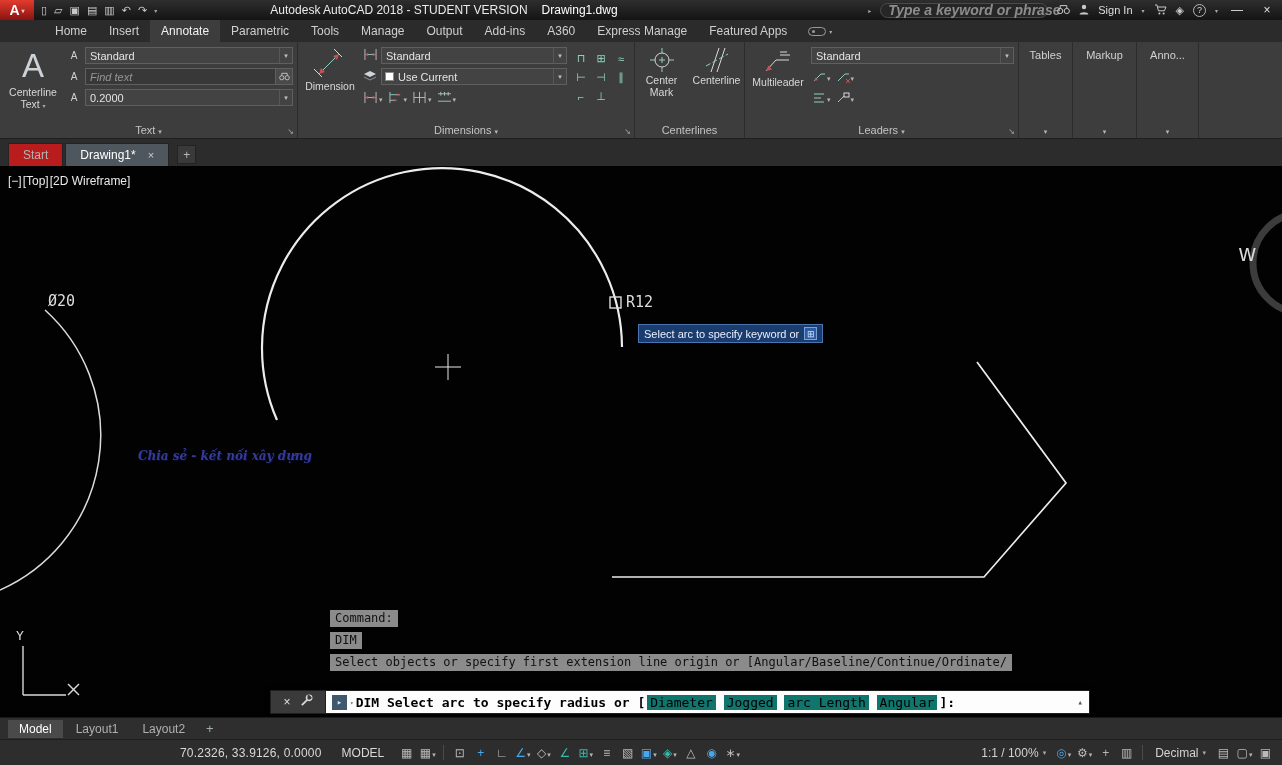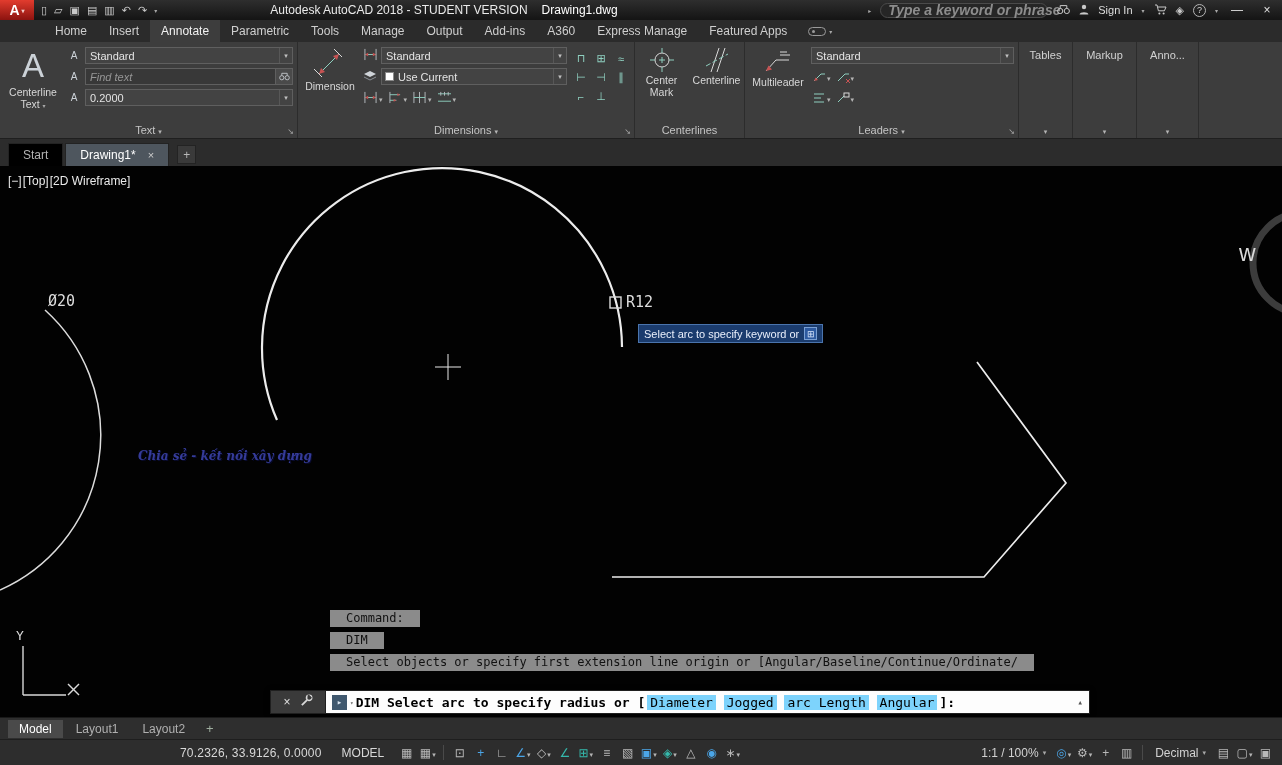--- a/index.html
+++ b/index.html
@@ -53,43 +53,43 @@
   .sq-btn{width:17px;align-self:stretch;background:#4a4a4a;border-left:1px solid #5f5f5f;display:flex;align-items:center;justify-content:center;color:#cfd4d9;}
   .minibtn{display:flex;align-items:center;gap:1px;height:17px;padding:0 1px;}
   .mini-dd::after{content:"▾";font-size:7px;color:#b5b5b5;}
   .swatch{width:9px;height:9px;background:#fff;border:1px solid #8a8a8a;margin-left:3px;flex-shrink:0;}
   .tool-grid{display:grid;grid-template-columns:repeat(3,20px);grid-auto-rows:19px;align-items:center;justify-items:center;color:#8fd0c0;font-size:11px;padding-top:4px;}
   .cp-label{padding-top:7px;text-align:center;color:#d2d2d2;}
   .rib-fill{flex:1;background:#3d3d3d;}
 
   
   .filetabs{height:28px;background:#2c2c2c;display:flex;align-items:flex-end;padding-left:8px;gap:2px;border-top:1px solid #1f1f1f;}
-  .ftab{height:23px;display:flex;align-items:center;padding:0 14px;font-size:12px;background:#000000;color:#b3b3b3;border:1px solid #232323;border-bottom:none;}
+  .ftab{height:23px;display:flex;align-items:center;padding:0 14px;font-size:12px;background:#b91c1c;color:#b3b3b3;border:1px solid #232323;border-bottom:none;}
   .ftab.active{background:#4e565e;color:#fff;}
   .ftab .close{margin-left:12px;font-size:11px;color:#cccccc;}
   .ftab-add{width:19px;height:19px;background:#3a3a3a;border:1px solid #232323;color:#b8b8b8;display:flex;align-items:center;justify-content:center;font-size:12px;margin:0 0 2px 6px;}
 
   
   .draw{position:relative;height:551px;background:#020202;overflow:hidden;}
   .geo{position:absolute;left:0;top:0;}
   .vp{position:absolute;left:8px;top:8px;color:#eaeaea;font-size:12px;display:flex;gap:1px;}
   .dlabel{position:absolute;color:#dcdcdc;font-family:"DejaVu Sans Mono",monospace;font-size:15px;}
   .tooltip{position:absolute;left:638px;top:158px;display:flex;align-items:center;gap:5px;background:#1b3c6e;border:1px solid #4a74ad;padding:2px 5px;color:#e9effb;font-size:11px;white-space:nowrap;}
   .tt-badge{width:13px;height:13px;background:#2d5aa0;border:1px solid #7aa0d4;color:#d7e4fa;font-size:9px;display:flex;align-items:center;justify-content:center;}
   .wm{position:absolute;left:118px;top:280px;width:214px;text-align:center;}
   .wm-title{font-family:"DejaVu Serif",serif;font-style:italic;font-weight:bold;font-size:23px;color:#3d45c8;text-shadow:2px 2px 0 #0a0d38;}
   .wm-sub{font-family:"DejaVu Serif",serif;font-style:italic;font-weight:bold;font-size:12px;color:#3e46b4;text-shadow:1px 1px 0 #0a0d38;margin-top:3px;opacity:.85;}
   .w-letter{position:absolute;left:1239px;top:74px;color:#dadada;font-size:23px;}
   .hist{position:absolute;left:330px;top:444px;display:flex;flex-direction:column;gap:5px;font-family:"DejaVu Sans Mono",monospace;font-size:12px;align-items:flex-start;}
-  .hchip{background:rgba(158,158,158,.88);color:#111;padding:1px 16px;line-height:15px;white-space:pre;}
+  .hchip{background:rgba(158,158,158,.88);color:#111;padding:1px 5px;line-height:15px;white-space:pre;}
   .cmdbar{position:absolute;left:270px;top:524px;width:820px;height:24px;display:flex;box-shadow:0 1px 5px rgba(0,0,0,.7);}
   .cmd-left{width:56px;background:#3a3a3a;border:1px solid #1f1f1f;display:flex;align-items:center;justify-content:center;gap:9px;color:#e0e0e0;font-size:12px;}
   .cmd-main{flex:1;background:#fdfdfd;border:1px solid #1f1f1f;border-left:none;display:flex;align-items:center;font-family:"DejaVu Sans Mono",monospace;font-size:13px;color:#000;padding:0 6px;gap:2px;white-space:pre;}
   .rc-ic{width:15px;height:15px;background:#40586e;color:#dbe6f2;font-size:9px;display:flex;align-items:center;justify-content:center;margin-right:1px;}
-  .opt{background:#7dd3fc;padding:0 3px;}
+  .opt{background:#0f766e;padding:0 3px;}
   .hist-toggle{margin-left:auto;color:#555;font-size:9px;}
 
   
   .layouts{height:22px;background:#2e2e2e;display:flex;align-items:center;padding-left:8px;font-size:12px;color:#b0b0b0;border-top:1px solid #191919;gap:2px;}
   .ltab{padding:2px 11px;}
   .ltab.active{background:#4a4a4a;color:#fff;}
   .ltab-add{color:#9fae9f;margin-left:8px;font-size:13px;}
 
   
   .status{height:26px;background:#2d2d2d;border-top:1px solid #1e1e1e;display:flex;align-items:center;font-size:12px;color:#c9c9c9;}

